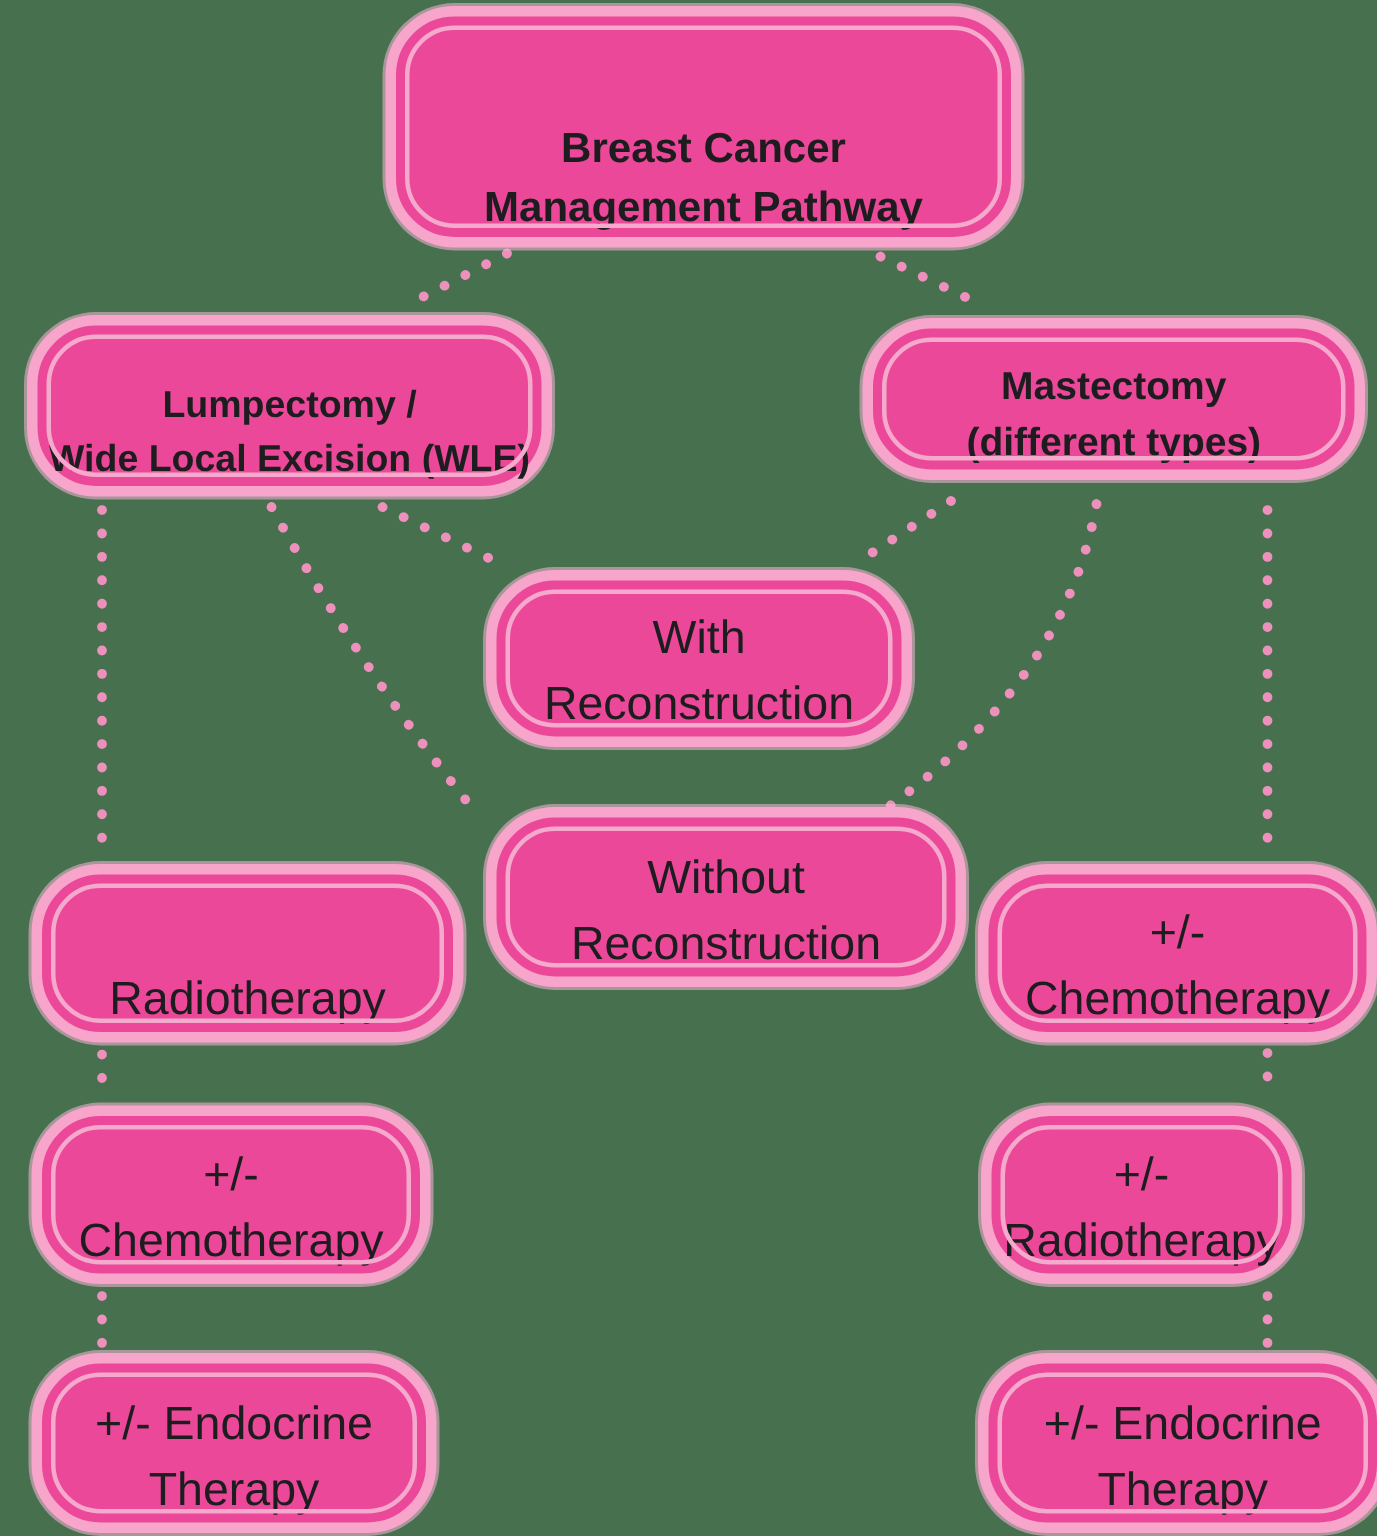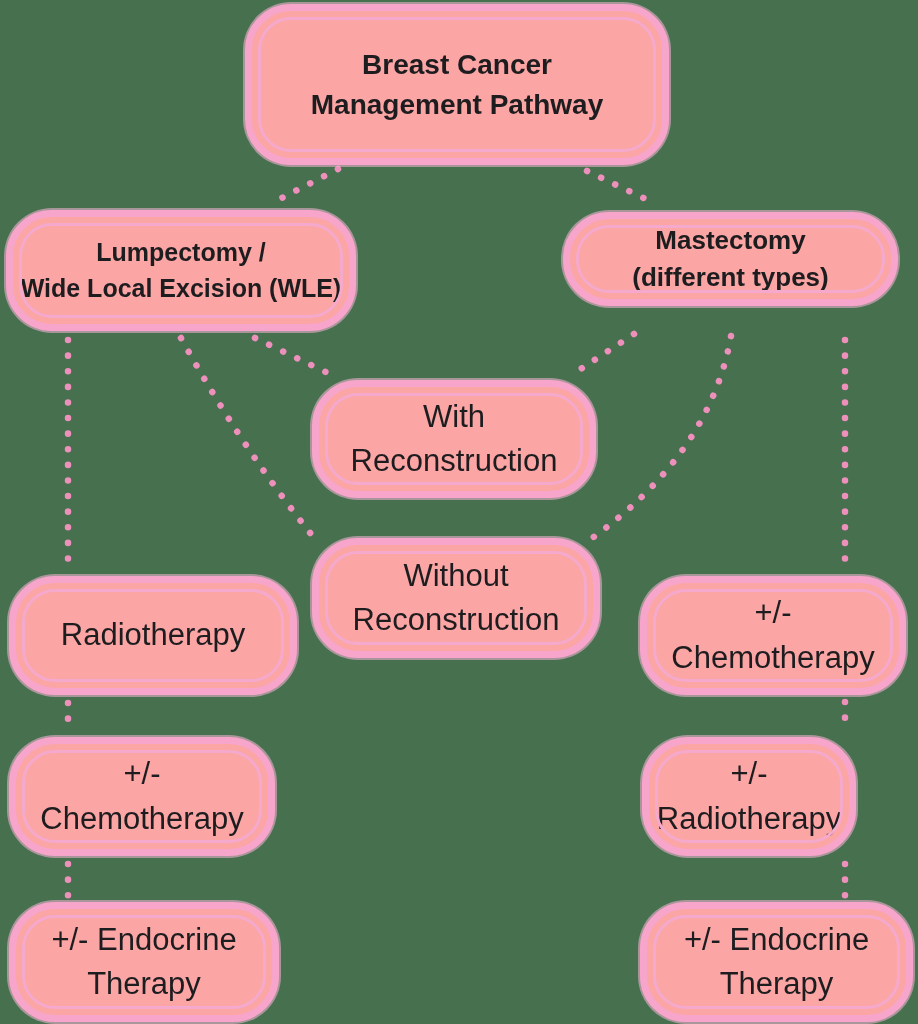--- a/index.html
+++ b/index.html
@@ -21,28 +21,29 @@
   .dots{
     fill:none;
     stroke:var(--pink-dot);
     stroke-width:6.5;
     stroke-linecap:round;
     stroke-dasharray:0.1 15.5;
   }
   .node{
     position:absolute;
     z-index:1;
-    background:#fca5a5;
+    background:#ec4899;
     border:7px solid var(--pink-border);
     border-radius:46px;
     box-shadow:0 0 0 2px rgba(249,183,216,.55);
     display:flex;
-    align-items:center;
+    align-items:flex-end;
     justify-content:center;
     text-align:center;
+    margin-left:12px;
   }
   .node::before{
     content:"";
     position:absolute;
     inset:6px;
     border:3px solid var(--pink-inner);
     border-radius:33px;
     pointer-events:none;
   }
   .node-label{
@@ -52,23 +53,23 @@
     padding:0 6px;
   }
   .bold .node-label{font-weight:700;}
   .fs28 .node-label{font-size:28px;}
   .fs25 .node-label{font-size:25px;}
   .fs26 .node-label{font-size:26px;}
 
   
   #n-top      {left:245px;top:4px;  width:424px;height:161px;}
   #n-lump     {left:6px;  top:210px;width:350px;height:121px;}
-  #n-mast     {left:563px;top:212px;width:335px;height:94px;}
+  #n-mast     {left:563px;top:212px;width:335px;height:108px;}
   #n-withr    {left:312px;top:380px;width:284px;height:118px;}
-  #n-withoutr {left:312px;top:538px;width:288px;height:120px;}
+  #n-withoutr {left:312px;top:538px;width:320px;height:120px;}
   #n-radio    {left:9px;  top:576px;width:288px;height:119px;}
   #n-chemo-l  {left:9px;  top:737px;width:266px;height:119px;}
   #n-endo-l   {left:9px;  top:902px;width:270px;height:120px;}
   #n-chemo-r  {left:640px;top:576px;width:266px;height:119px;}
   #n-radio-r  {left:642px;top:737px;width:214px;height:119px;}
   #n-endo-r   {left:640px;top:902px;width:273px;height:120px;}
 </style>
 </head>
 <body>
 

